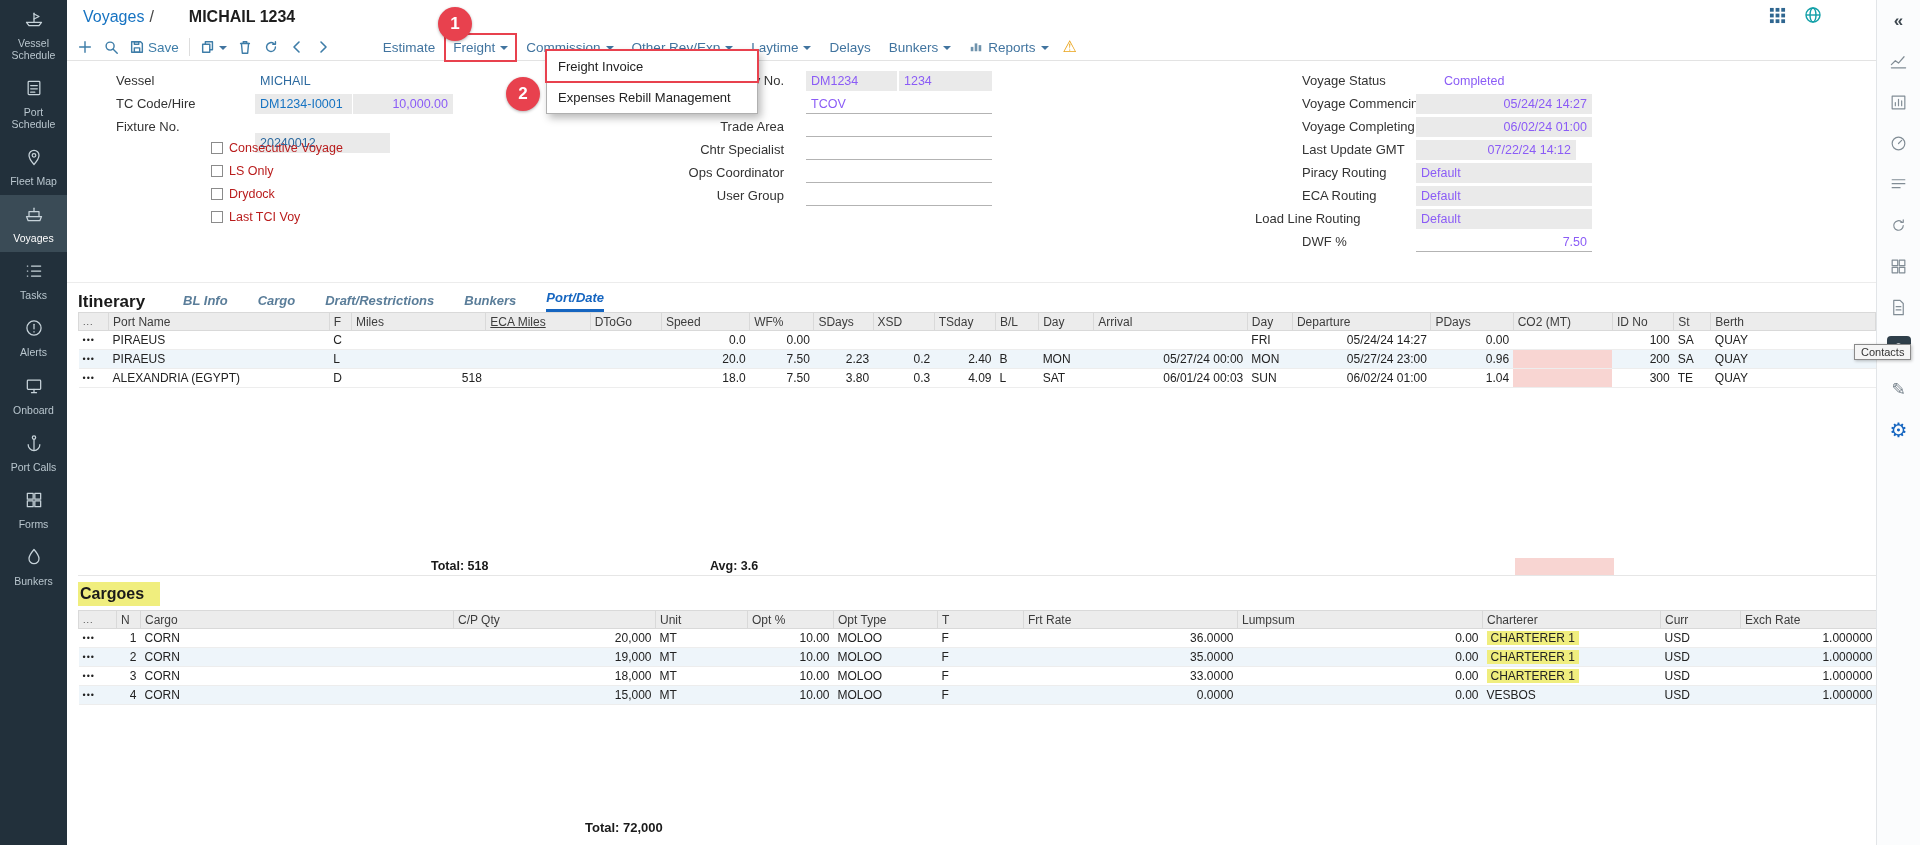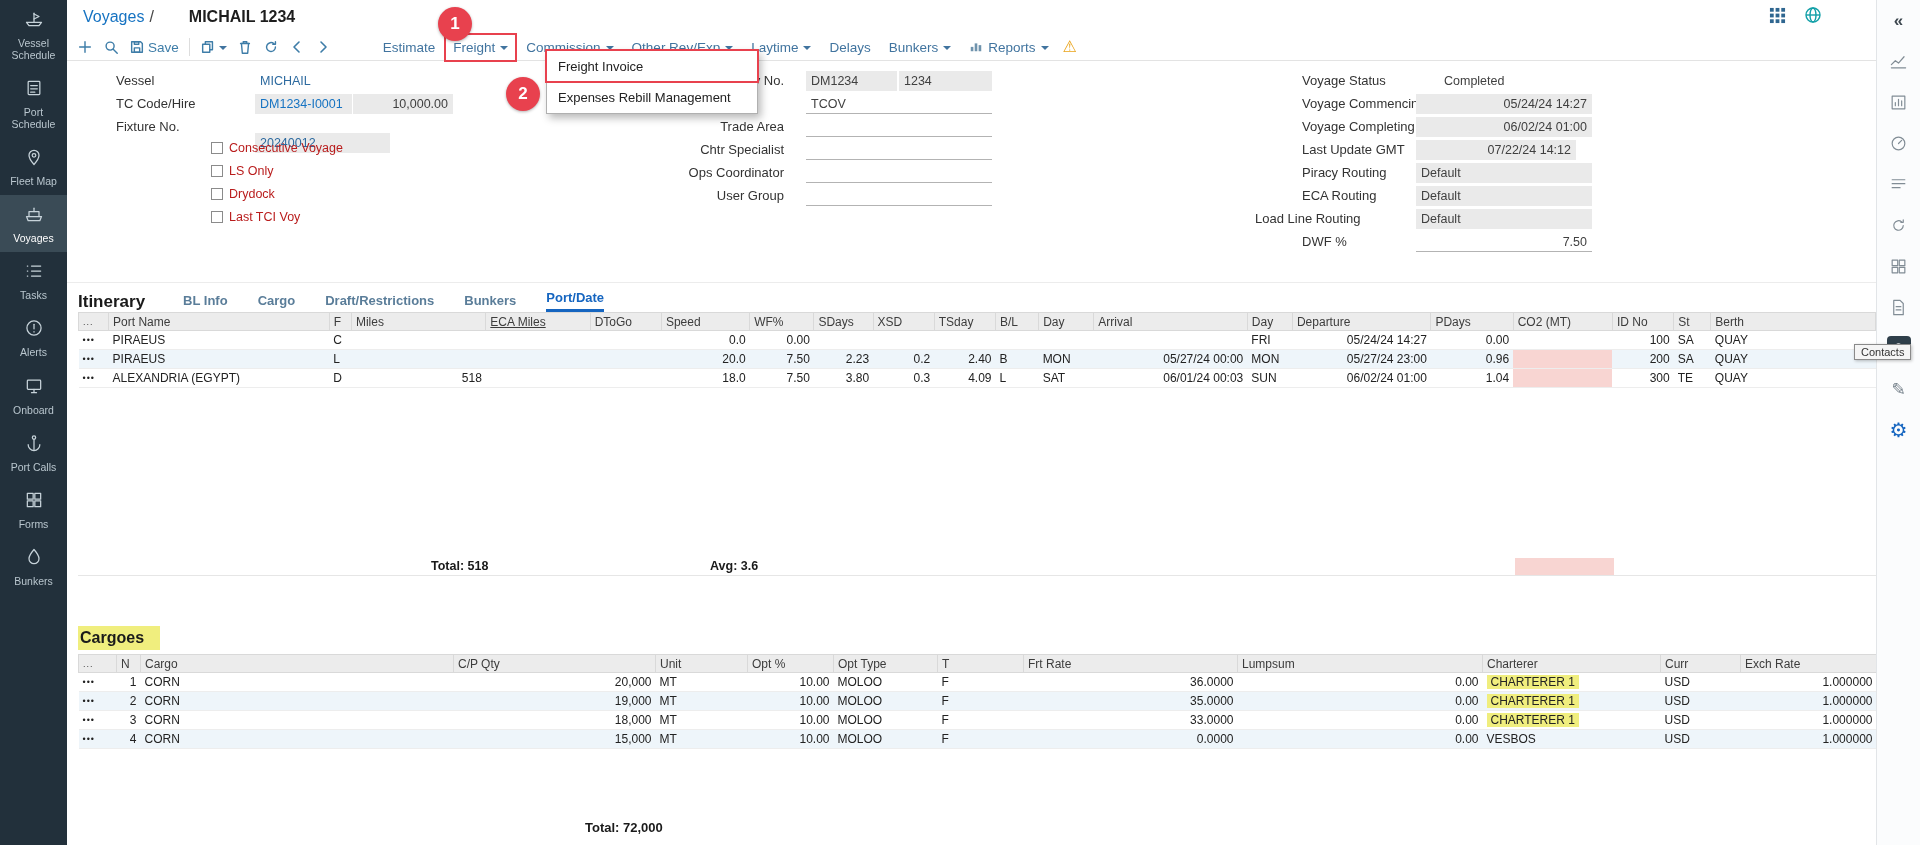--- a/index.html
+++ b/index.html
@@ -27,54 +27,54 @@
   .tbtn svg { width:16px; height:16px; stroke:#3e7da8; fill:none; stroke-width:1.6; stroke-linecap:round; stroke-linejoin:round; }
   .vsep { width:1px; height:18px; background:#ddd; }
   .menu-item { position:relative; color:#41749f; display:flex; align-items:center; gap:5px; padding:3px 4px; cursor:pointer; white-space:nowrap; }
   .caret { width:0; height:0; border-left:4px solid transparent; border-right:4px solid transparent; border-top:4px solid #41749f; margin-top:2px; }
   .warn { color:#eaa41b; font-size:16px; line-height:1; }
   .rpt-ico svg { width:14px; height:14px; fill:#6f93ad; stroke:none; }
 
   
   .formarea { position:relative; height:221px; }
   .lbl { position:absolute; font-size:13px; color:#333; height:20px; line-height:20px; white-space:nowrap; }
-  .fld { position:absolute; height:20px; line-height:20px; font-size:12.5px; padding:0 5px; color:#404040; white-space:nowrap; overflow:hidden; }
+  .fld { position:absolute; height:20px; line-height:20px; font-size:12.5px; padding:0 5px; color:#8b5cf6; white-space:nowrap; overflow:hidden; }
   .bg { background:#eaeaea; }
   .bu { border-bottom:1px solid #b3b3b3; }
   .rt { text-align:right; }
   .blue { color:#1673c2; }
   .navy { color:#2d6a9f; }
   .cb { position:absolute; width:12px; height:12px; border:1px solid #8b8b8b; background:#fff; cursor:pointer; }
   .cblbl { position:absolute; font-size:12.5px; color:#b91c1c; height:14px; line-height:14px; white-space:nowrap; }
 
   
   .it-head { display:flex; align-items:flex-end; padding:2px 0 0 11px; height:30px; border-top:1px solid #ececec; }
   .sec-title { font-size:17px; font-weight:bold; color:#1a1a1a; margin-right:38px; }
-  .tab { font-size:13px; color:#5a7d99; margin-right:30px; padding-bottom:4px; cursor:pointer; font-weight:bold; }
+  .tab { font-size:13px; color:#5a7d99; margin-right:30px; padding-bottom:4px; cursor:pointer; font-weight:bold;font-style:italic; }
   .tab.active { color:#1565c0; border-bottom:3px solid #1565c0; }
 
   table.grid { border-collapse:collapse; table-layout:fixed; width:1798px; margin-left:11px; font-size:12px; }
   table.grid th { background:#ececec; border:1px solid #d9d9d9; font-weight:normal; color:#3c3c3c; text-align:left; padding:1px 4px; height:18px; white-space:nowrap; overflow:hidden; }
   table.grid td { padding:1px 4px; height:19px; border-bottom:1px solid #ededed; color:#222; white-space:nowrap; overflow:hidden; background:#fff; }
   tr.alt td { background:#eef5fa; }
   td.pink, .pinkbox { background:#f8d5d2 !important; }
   .dots { color:#6b6b6b; font-size:9px; letter-spacing:1px; cursor:pointer; }
   .u { text-decoration:underline; }
   .it-t td:nth-child(4), .it-t td:nth-child(7), .it-t td:nth-child(8), .it-t td:nth-child(9),
   .it-t td:nth-child(10), .it-t td:nth-child(11), .it-t td:nth-child(14), .it-t td:nth-child(16),
   .it-t td:nth-child(17), .it-t td:nth-child(19) { text-align:right; }
   .cg-t td:nth-child(2), .cg-t td:nth-child(4), .cg-t td:nth-child(6), .cg-t td:nth-child(9),
   .cg-t td:nth-child(10), .cg-t td:nth-child(13) { text-align:right; }
   .spacer { height:170px; }
   .totrow { position:relative; height:18px; margin-left:11px; width:1798px; border-bottom:1px solid #e6e6e6; font-size:12.5px; }
   .totrow b { position:absolute; top:1px; color:#1a1a1a; }
 
   
   .cg-title { margin:6px 0 4px 11px; }
-  .cg-badge { display:inline-block; background:#f0ee7e; font-size:16px; font-weight:bold; color:#1a1a1a; padding:3px 16px 3px 2px;margin-top:44px; }
+  .cg-badge { display:inline-block; background:#f0ee7e; font-size:16px; font-weight:bold; color:#1a1a1a; padding:3px 16px 3px 2px; }
   .hl { background:#f0ee7e; display:inline-block; padding:0 4px; min-width:92px; }
   .addrow { text-align:center; margin-top:4px; font-size:12.5px; }
   .link { color:#1673c2; cursor:pointer; }
   .bottom-total { position:absolute; left:518px; top:820px; font-size:13px; font-weight:bold; color:#1a1a1a; }
 
   
   .rstrip { position:absolute; left:1876px; top:0; width:44px; height:845px; background:#fbfcfd; border-left:1px solid #e2e5e8; z-index:5; display:flex; flex-direction:column; align-items:center; padding-top:8px; gap:17px; }
   .ric { width:24px; height:24px; display:flex; align-items:center; justify-content:center; cursor:pointer; color:#707c86; }
   .ric svg { width:19px; height:19px; stroke:#818c95; fill:none; stroke-width:1.5; stroke-linecap:round; stroke-linejoin:round; }
   .ric.dark { background:#2f3f4a; border-radius:4px; }

